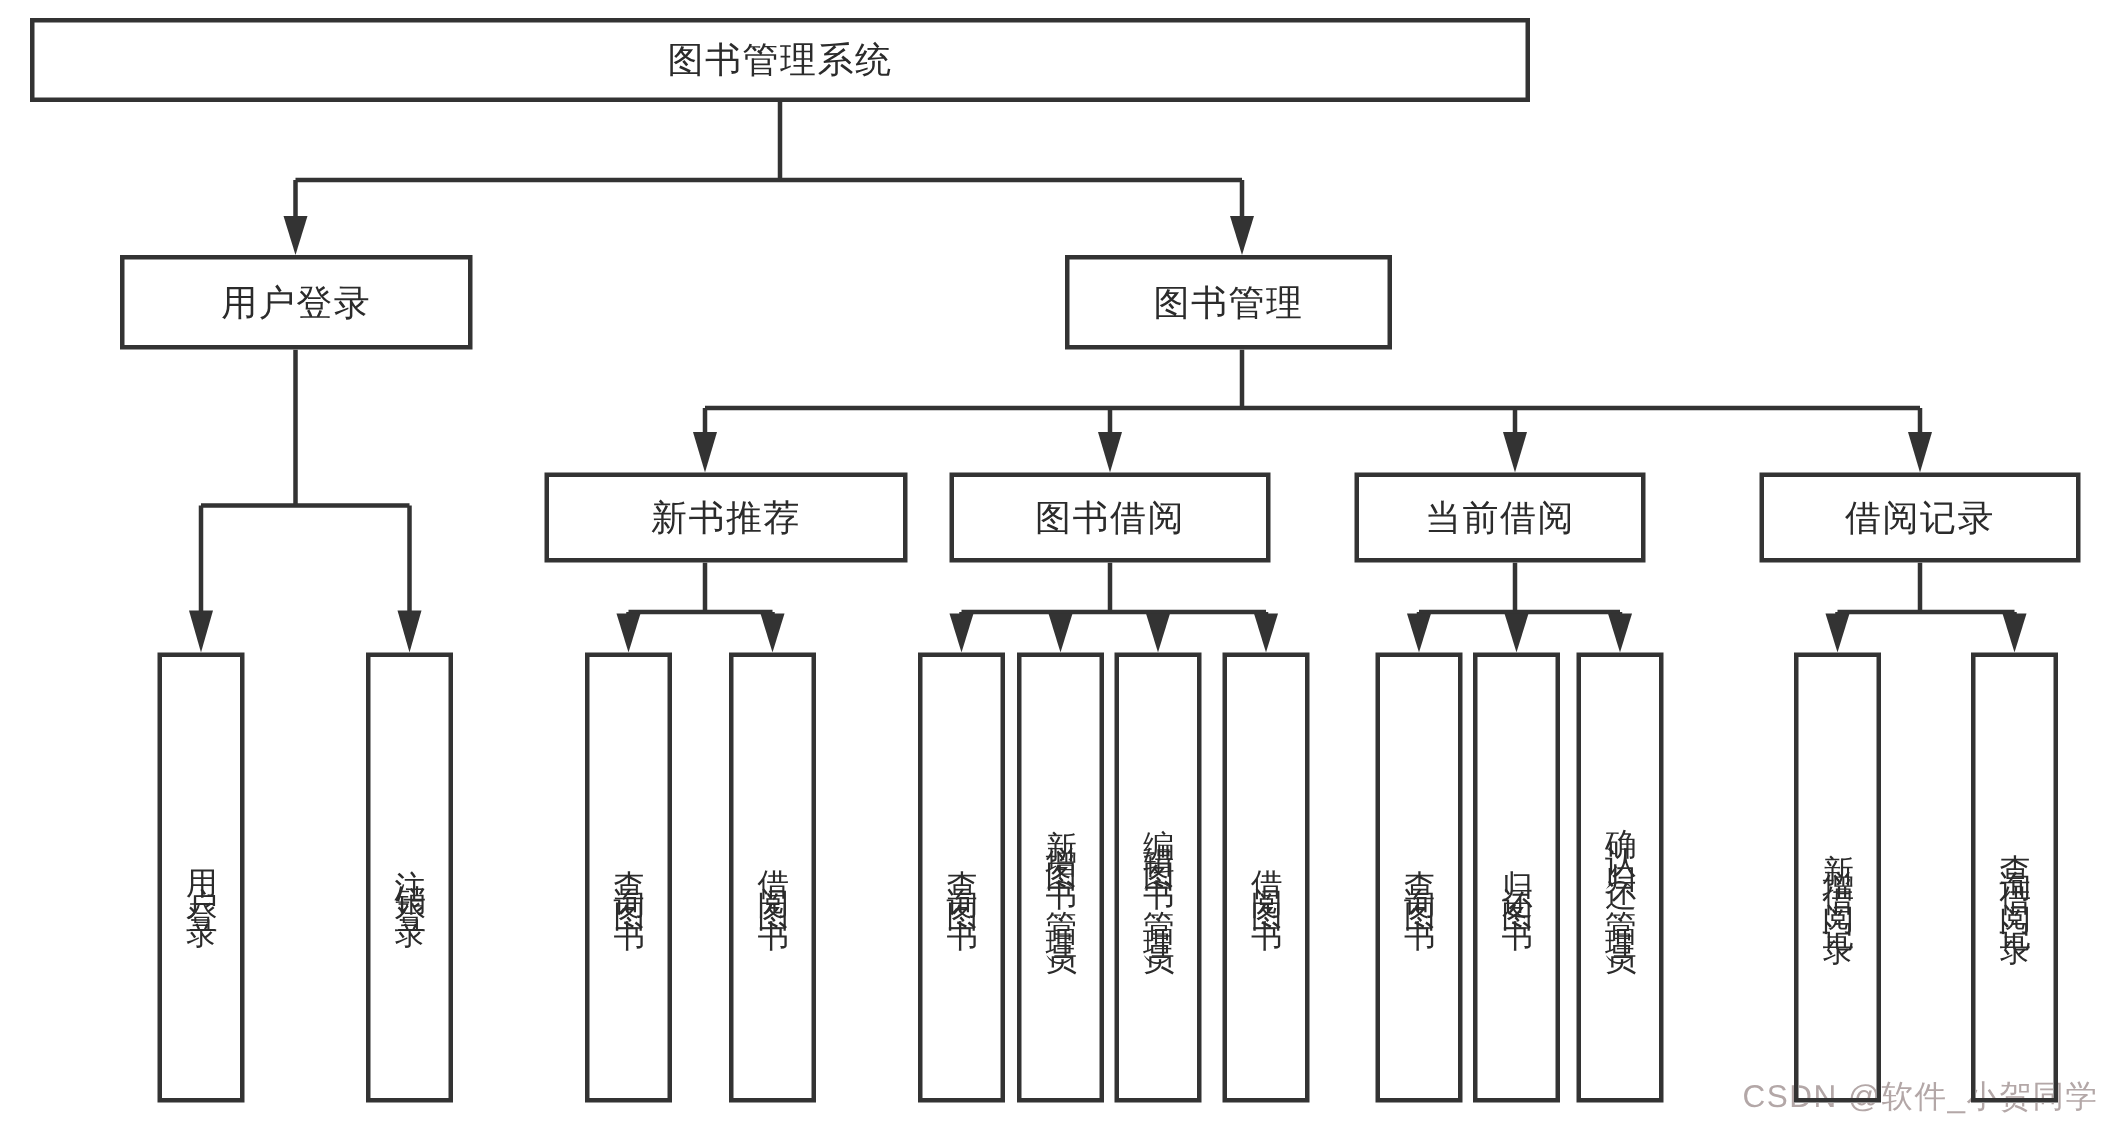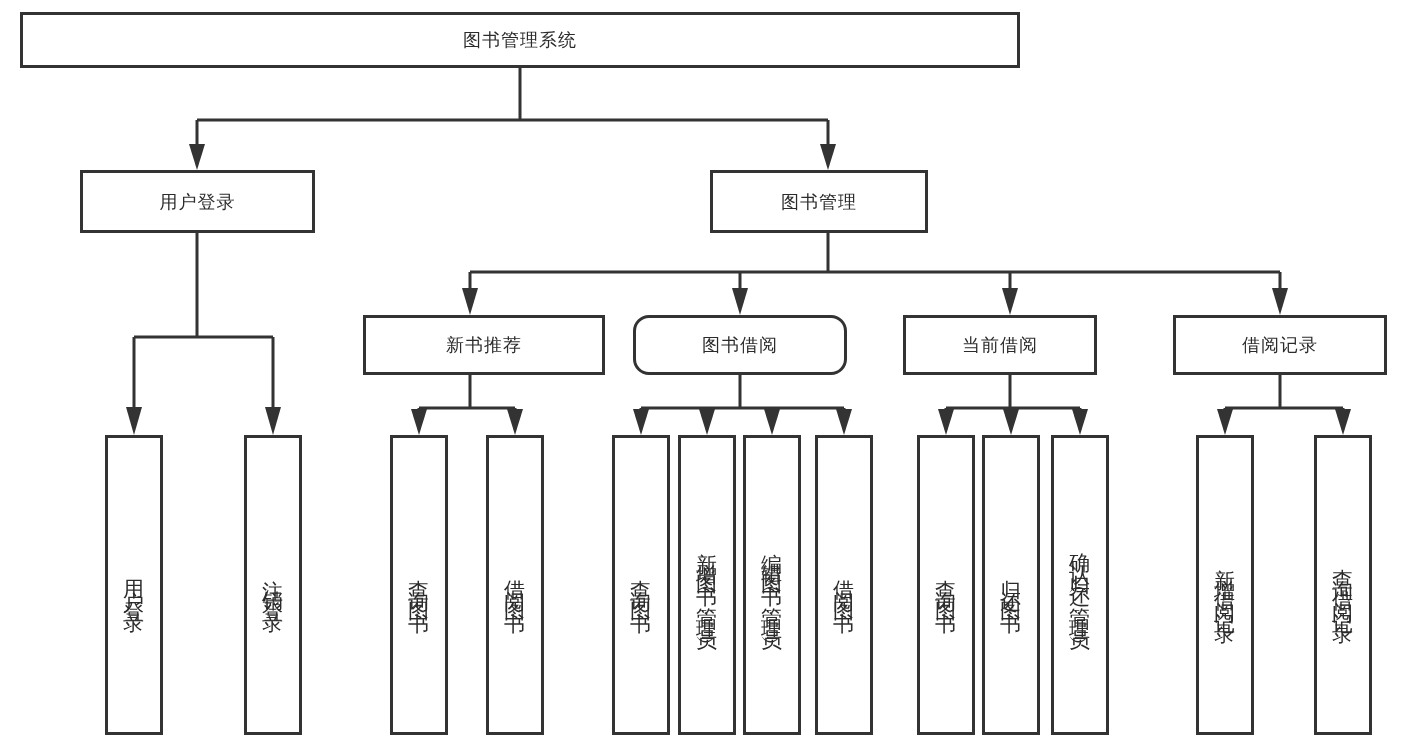--- a/index.html
+++ b/index.html
@@ -24,39 +24,39 @@
   }
   .node {
     position: absolute;
     box-sizing: border-box;
     border: 3px solid #333333;
     background: #ffffff;
     color: #2b2b2b;
     display: flex;
     align-items: center;
     justify-content: center;
-    font-size: 18px;
+    font-size: 24px;
     letter-spacing: 1px;
     text-align: center;
   }
   .node.leaf {
     writing-mode: vertical-rl;
     text-orientation: mixed;
     letter-spacing: 11px;
     line-height: 1;
     font-size: 21px;
   }
   
   #n-root   { left: 20px;  top: 12px;  width: 1000px; height: 56px; }
   
   #n-login  { left: 80px;  top: 170px; width: 235px;  height: 63px; }
   #n-mgmt   { left: 710px; top: 170px; width: 218px;  height: 63px; }
   
   #n-rec    { left: 363px;  top: 315px; width: 242px; height: 60px; }
-  #n-borrow { left: 633px;  top: 315px; width: 214px; height: 60px; border-radius: 16px; }
+  #n-borrow { left: 633px;  top: 315px; width: 214px; height: 60px; }
   #n-current{ left: 903px;  top: 315px; width: 194px; height: 60px; }
   #n-records{ left: 1173px; top: 315px; width: 214px; height: 60px; }
   
   .node.leaf { top: 435px; width: 58px; height: 300px; }
   #l-login     { left: 105px; }
   #l-logout    { left: 244px; }
   #l-rec-query { left: 390px; }
   #l-rec-borrow{ left: 486px; }
   #l-bb-query  { left: 612px; }
   #l-bb-add    { left: 678px; }
@@ -146,13 +146,14 @@
   <div class="node leaf" id="l-bb-edit">编辑图书（管理员）</div>
   <div class="node leaf" id="l-bb-borrow">借阅图书</div>
 
   <div class="node leaf" id="l-cb-query">查询图书</div>
   <div class="node leaf" id="l-cb-return">归还图书</div>
   <div class="node leaf" id="l-cb-confirm">确认归还（管理员）</div>
 
   <div class="node leaf" id="l-br-add">新增借阅记录</div>
   <div class="node leaf" id="l-br-query">查询借阅记录</div>
 
+  <div class="watermark">CSDN @软件_小贺同学</div>
 </div>
 
 </body></html>

